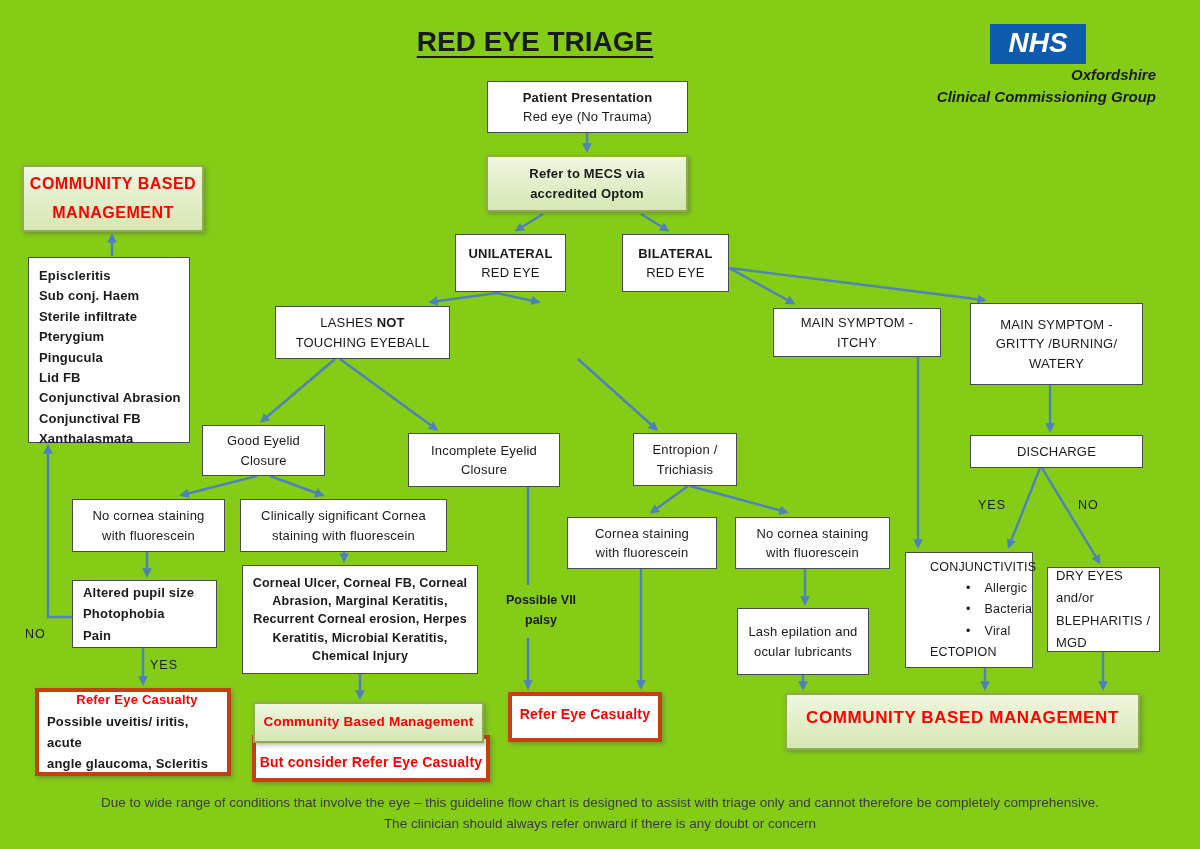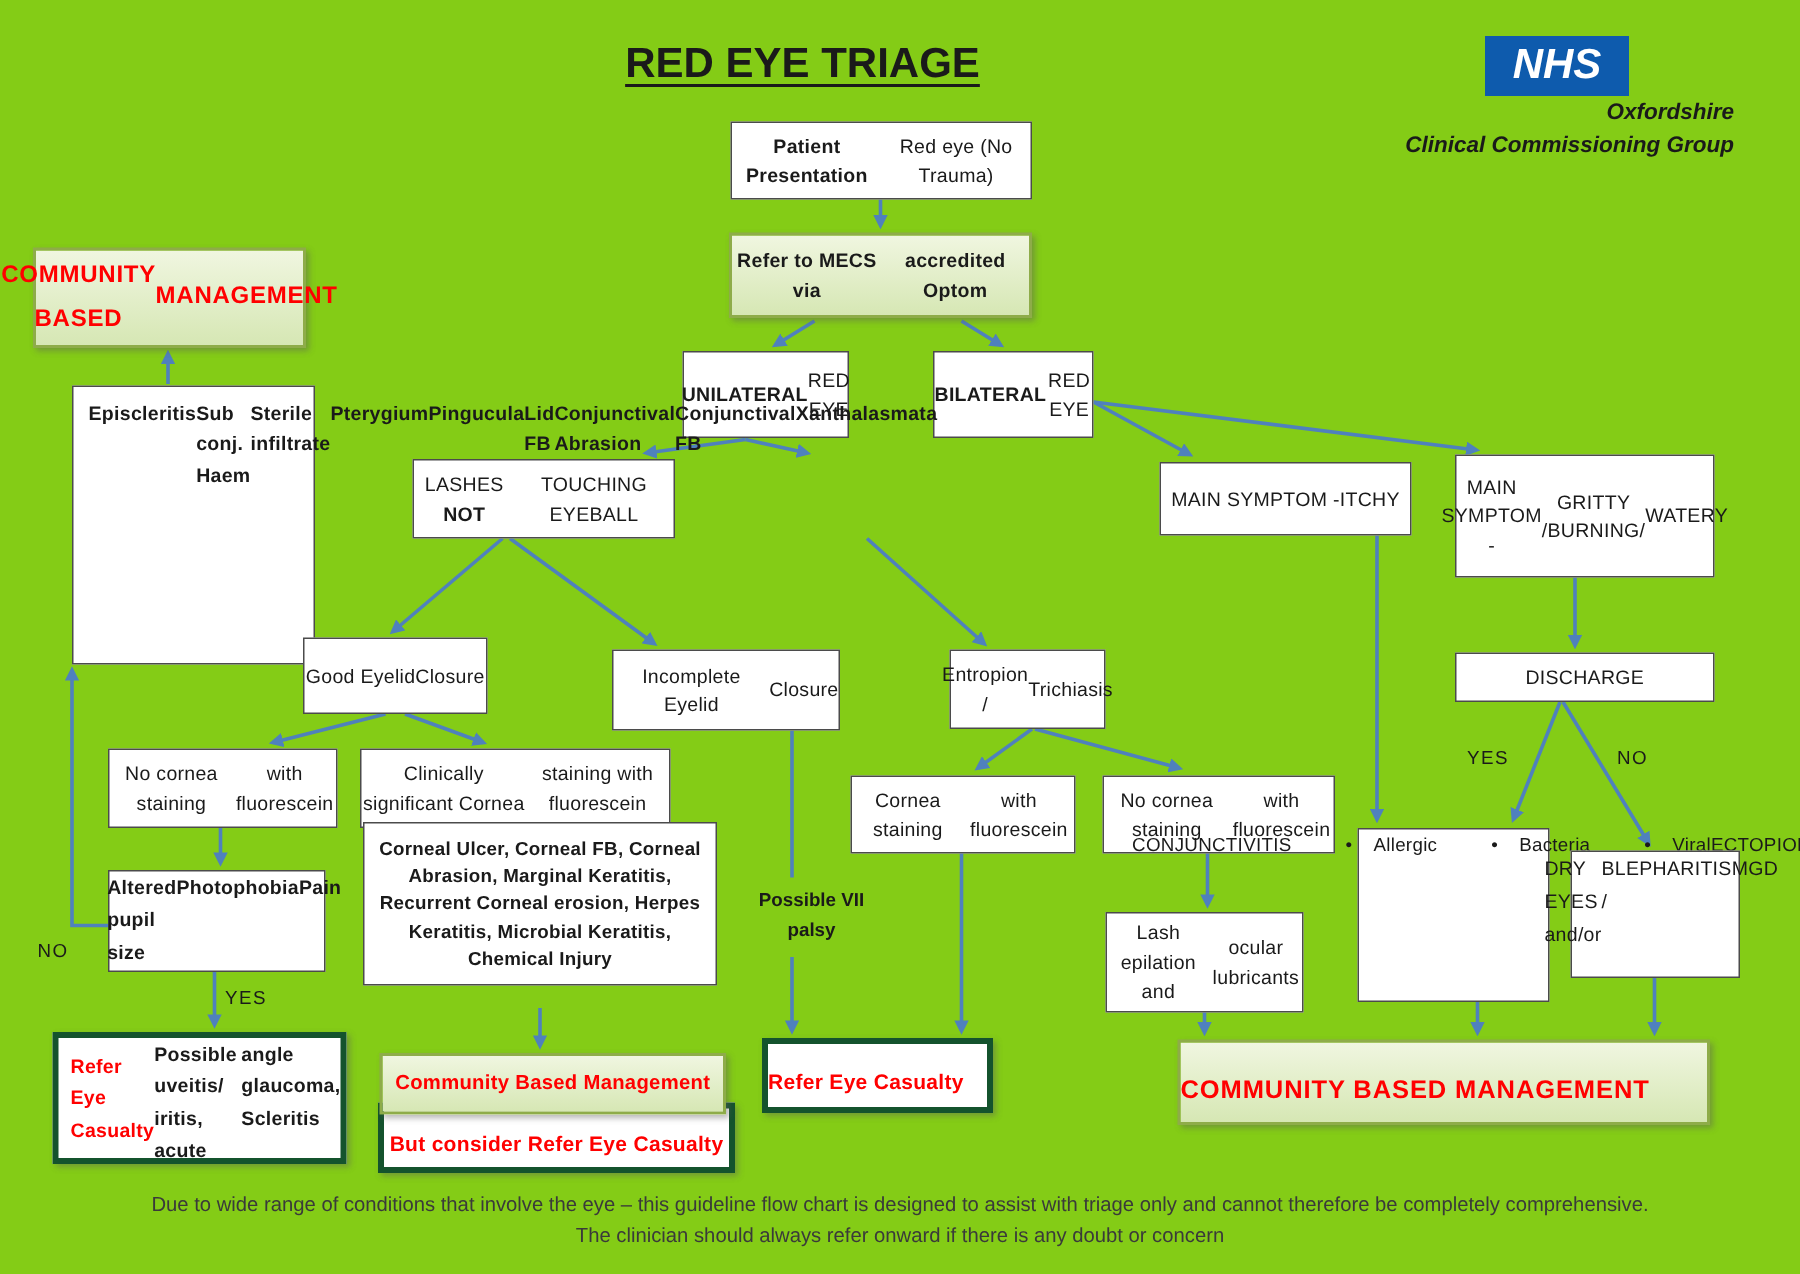--- a/index.html
+++ b/index.html
@@ -1,41 +1,41 @@
 <!DOCTYPE html>
 <html><head>
 <meta charset="utf-8">
 <style>
   html,body{margin:0;padding:0;background:#ffffff;}
   #canvas{position:relative;width:1200px;height:849px;background:#84cc16;overflow:hidden;
           font-family:"Liberation Sans",sans-serif;color:#1a1a1a;}
   #arrows{position:absolute;left:0;top:0;width:1200px;height:849px;z-index:1;pointer-events:none;}
   .a{stroke:#4f81bd;stroke-width:2.4;fill:none;}
   .node{position:absolute;z-index:2;box-sizing:border-box;background:#ffffff;
-        border:1.5px solid #4b4b4b;display:flex;flex-direction:row;justify-content:center;
+        border:1.5px solid #4b4b4b;display:flex;flex-direction:column;justify-content:center;
         align-items:center;text-align:center;font-size:13px;line-height:1.5;letter-spacing:0.2px;}
   .node.left{align-items:flex-start;text-align:left;padding-left:10px;}
   .b{font-weight:bold;}
   .green{background:linear-gradient(#f0f6e0,#d6e7b4);border:2.5px solid #8eac49;
          box-shadow:2px 2px 4px rgba(90,90,90,0.45);}
-  .redbox{border:4px solid #14532d;box-shadow:2px 2px 4px rgba(90,90,90,0.45);}
+  .redbox{border:4px solid #c2410c;box-shadow:2px 2px 4px rgba(90,90,90,0.45);}
   .redtext{color:#ff0000;font-weight:bold;}
   .plain{position:absolute;z-index:2;background:transparent;border:none;margin-left:12px;}
   .lbl{position:absolute;z-index:2;font-size:12.5px;letter-spacing:1px;color:#1a1a1a;}
   #title{position:absolute;left:415px;top:26px;width:240px;text-align:center;font-size:28px;
          font-weight:bold;text-decoration:underline;text-underline-offset:5px;
          text-decoration-thickness:2px;z-index:2;}
   #nhs-logo{position:absolute;left:990px;top:24px;width:96px;height:38px;background:#0e5bad;
             color:#ffffff;font-style:italic;font-weight:bold;font-size:28px;display:flex;
             align-items:center;justify-content:center;z-index:2;padding-bottom:2px;}
   #org{position:absolute;left:830px;top:64px;width:326px;text-align:right;font-weight:bold;
        font-style:italic;font-size:15px;line-height:22px;z-index:2;}
   #footer{position:absolute;left:0;top:792px;width:1200px;text-align:center;font-size:13.5px;
           line-height:21px;color:#3a3a3a;z-index:2;}
-  .cond-list{justify-content:flex-start;padding-top:8px;line-height:20.4px;font-weight:600;margin-left:20px;}
+  .cond-list{justify-content:flex-start;padding-top:8px;line-height:20.4px;font-weight:600;}
   .bullet-row{display:flex;gap:14px;align-self:stretch;padding-left:36px;}
 </style>
 </head>
 <body>
 
 <div id="canvas">
 
   <svg id="arrows" viewBox="0 0 1200 849">
     <defs>
       <marker id="ah" viewBox="0 0 10 10" refX="7" refY="5" markerWidth="4" markerHeight="4" orient="auto-start-reverse">
@@ -177,21 +177,21 @@
   <div class="node" style="left:970px;top:435px;width:173px;height:33px">
     <div>DISCHARGE</div>
   </div>
 
   <div class="node left b" style="left:72px;top:580px;width:145px;height:68px;line-height:1.65">
     <div>Altered pupil size</div>
     <div>Photophobia</div>
     <div>Pain</div>
   </div>
 
-  <div class="node b" style="left:242px;top:548px;width:236px;height:109px;font-size:12.5px;line-height:1.45;padding:8px 8px">
+  <div class="node b" style="left:242px;top:565px;width:236px;height:109px;font-size:12.5px;line-height:1.45;padding:8px 8px">
     <div>Corneal Ulcer, Corneal FB, Corneal Abrasion, Marginal Keratitis, Recurrent Corneal erosion, Herpes Keratitis, Microbial Keratitis, Chemical Injury</div>
   </div>
 
   <div class="plain b" style="left:488px;top:590px;width:82px;text-align:center;font-size:12.5px;line-height:1.6">
     <div>Possible VII</div>
     <div>palsy</div>
   </div>
 
   <div class="node" style="left:737px;top:608px;width:132px;height:67px">
     <div>Lash epilation and</div>

